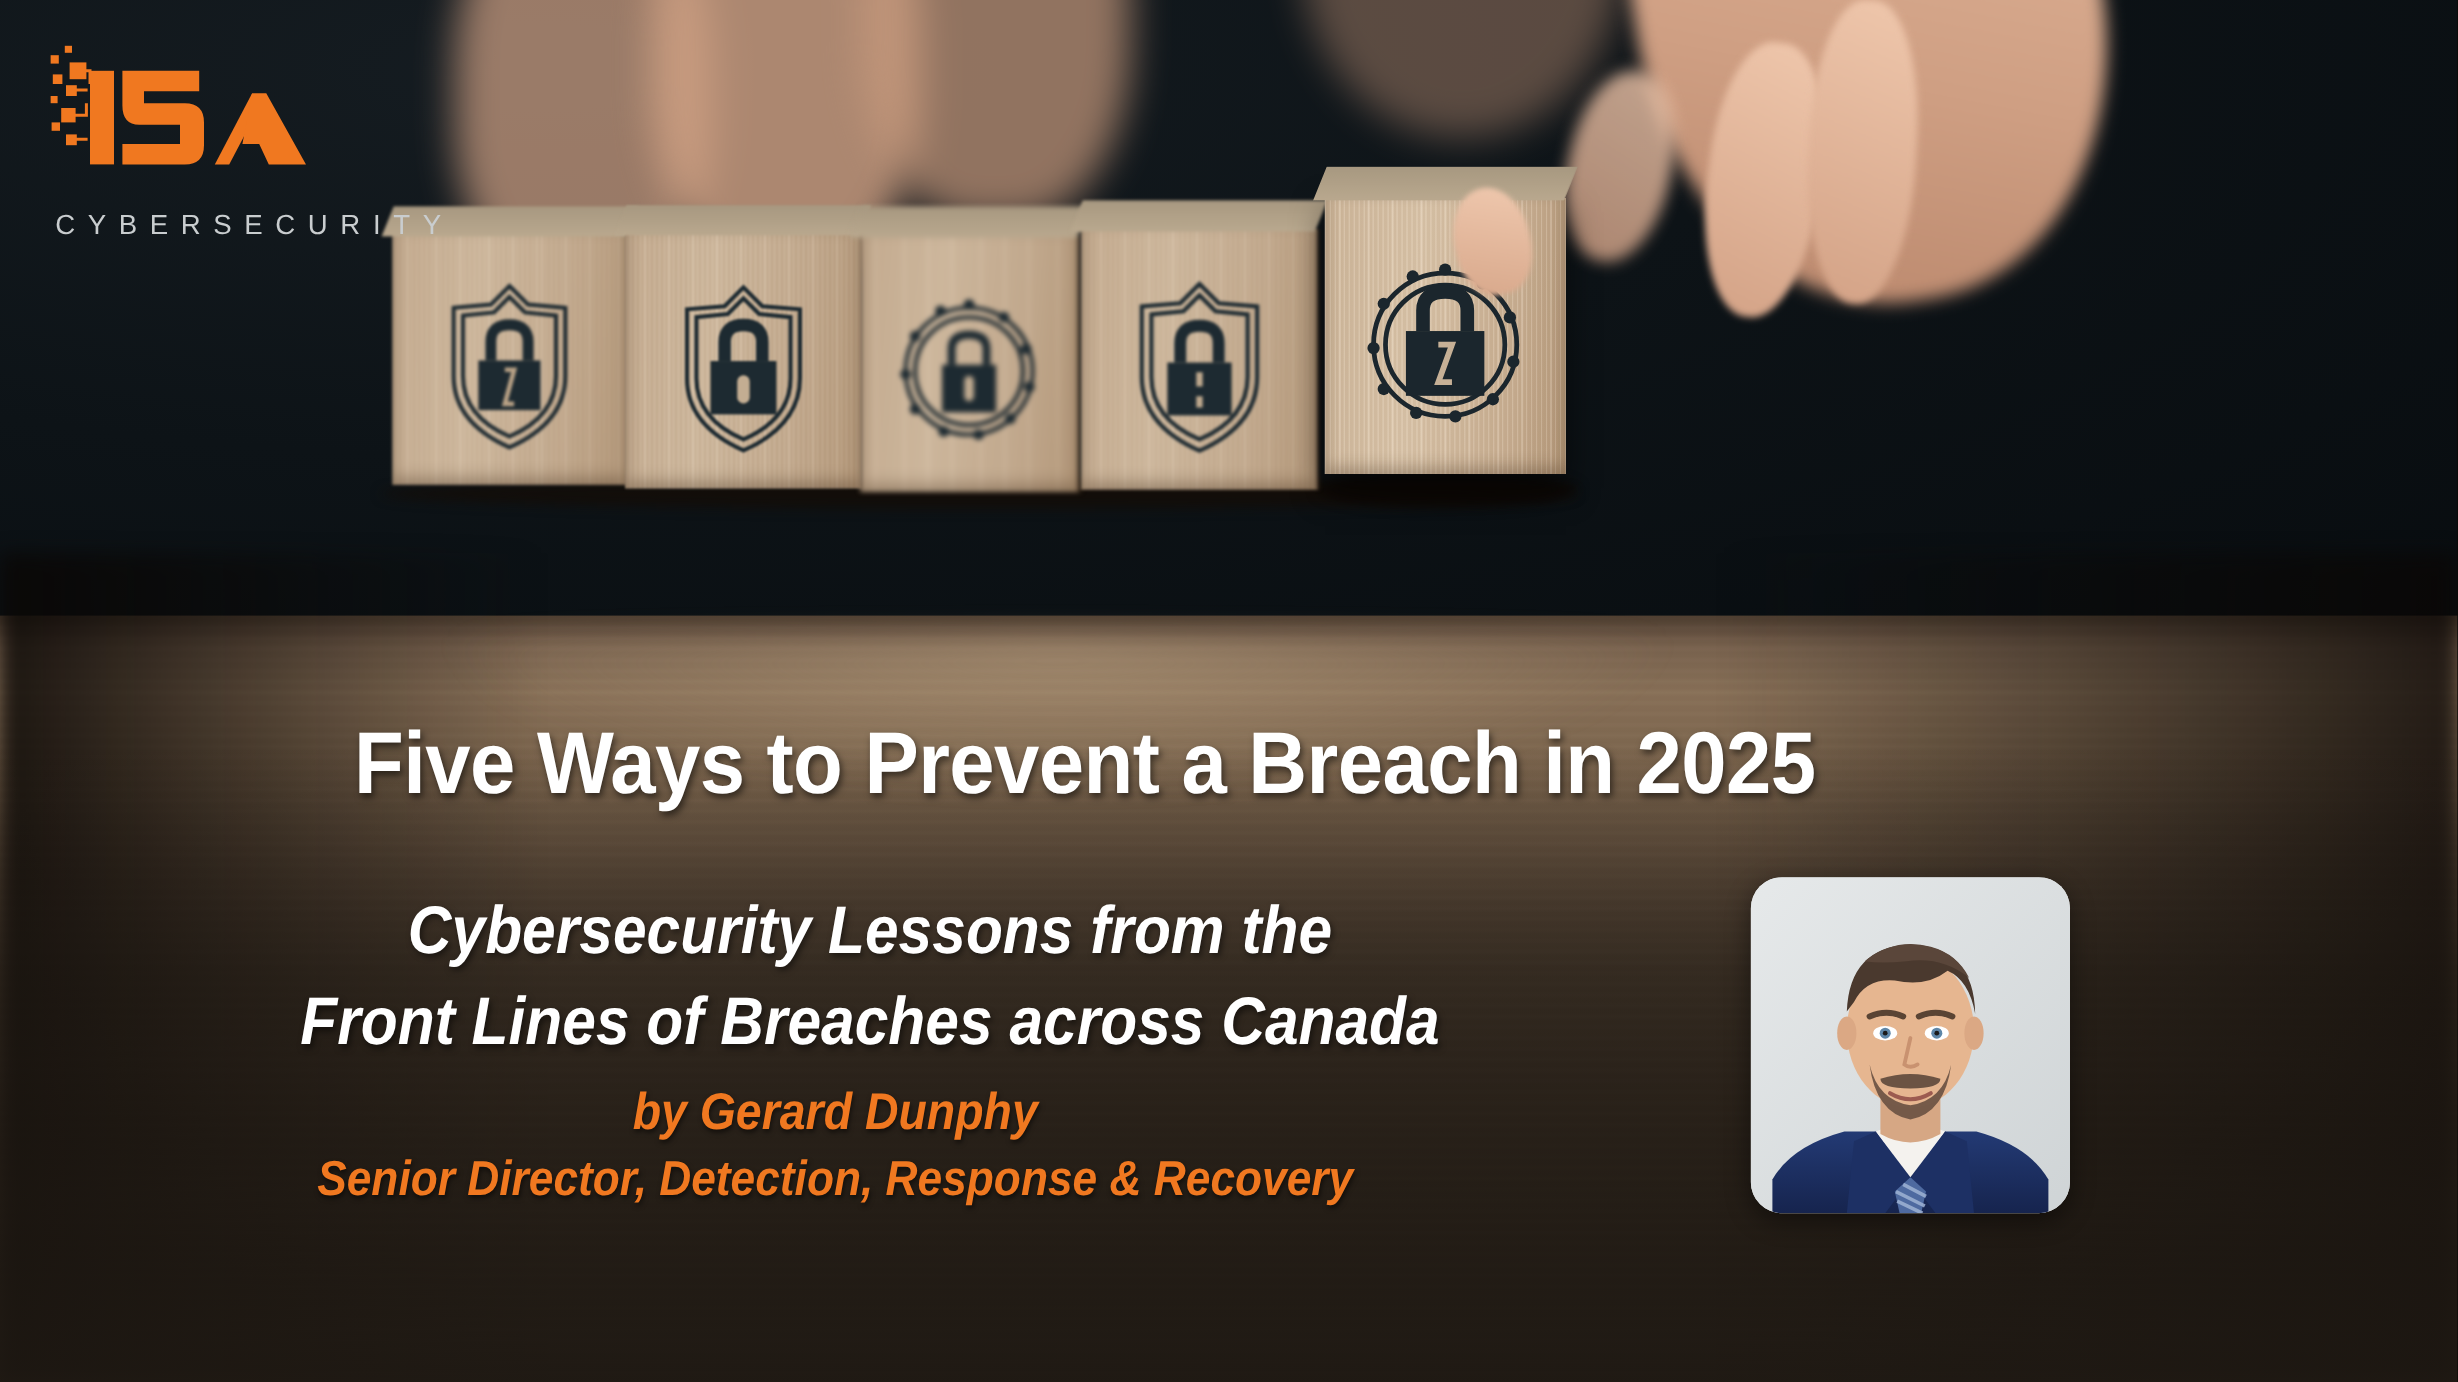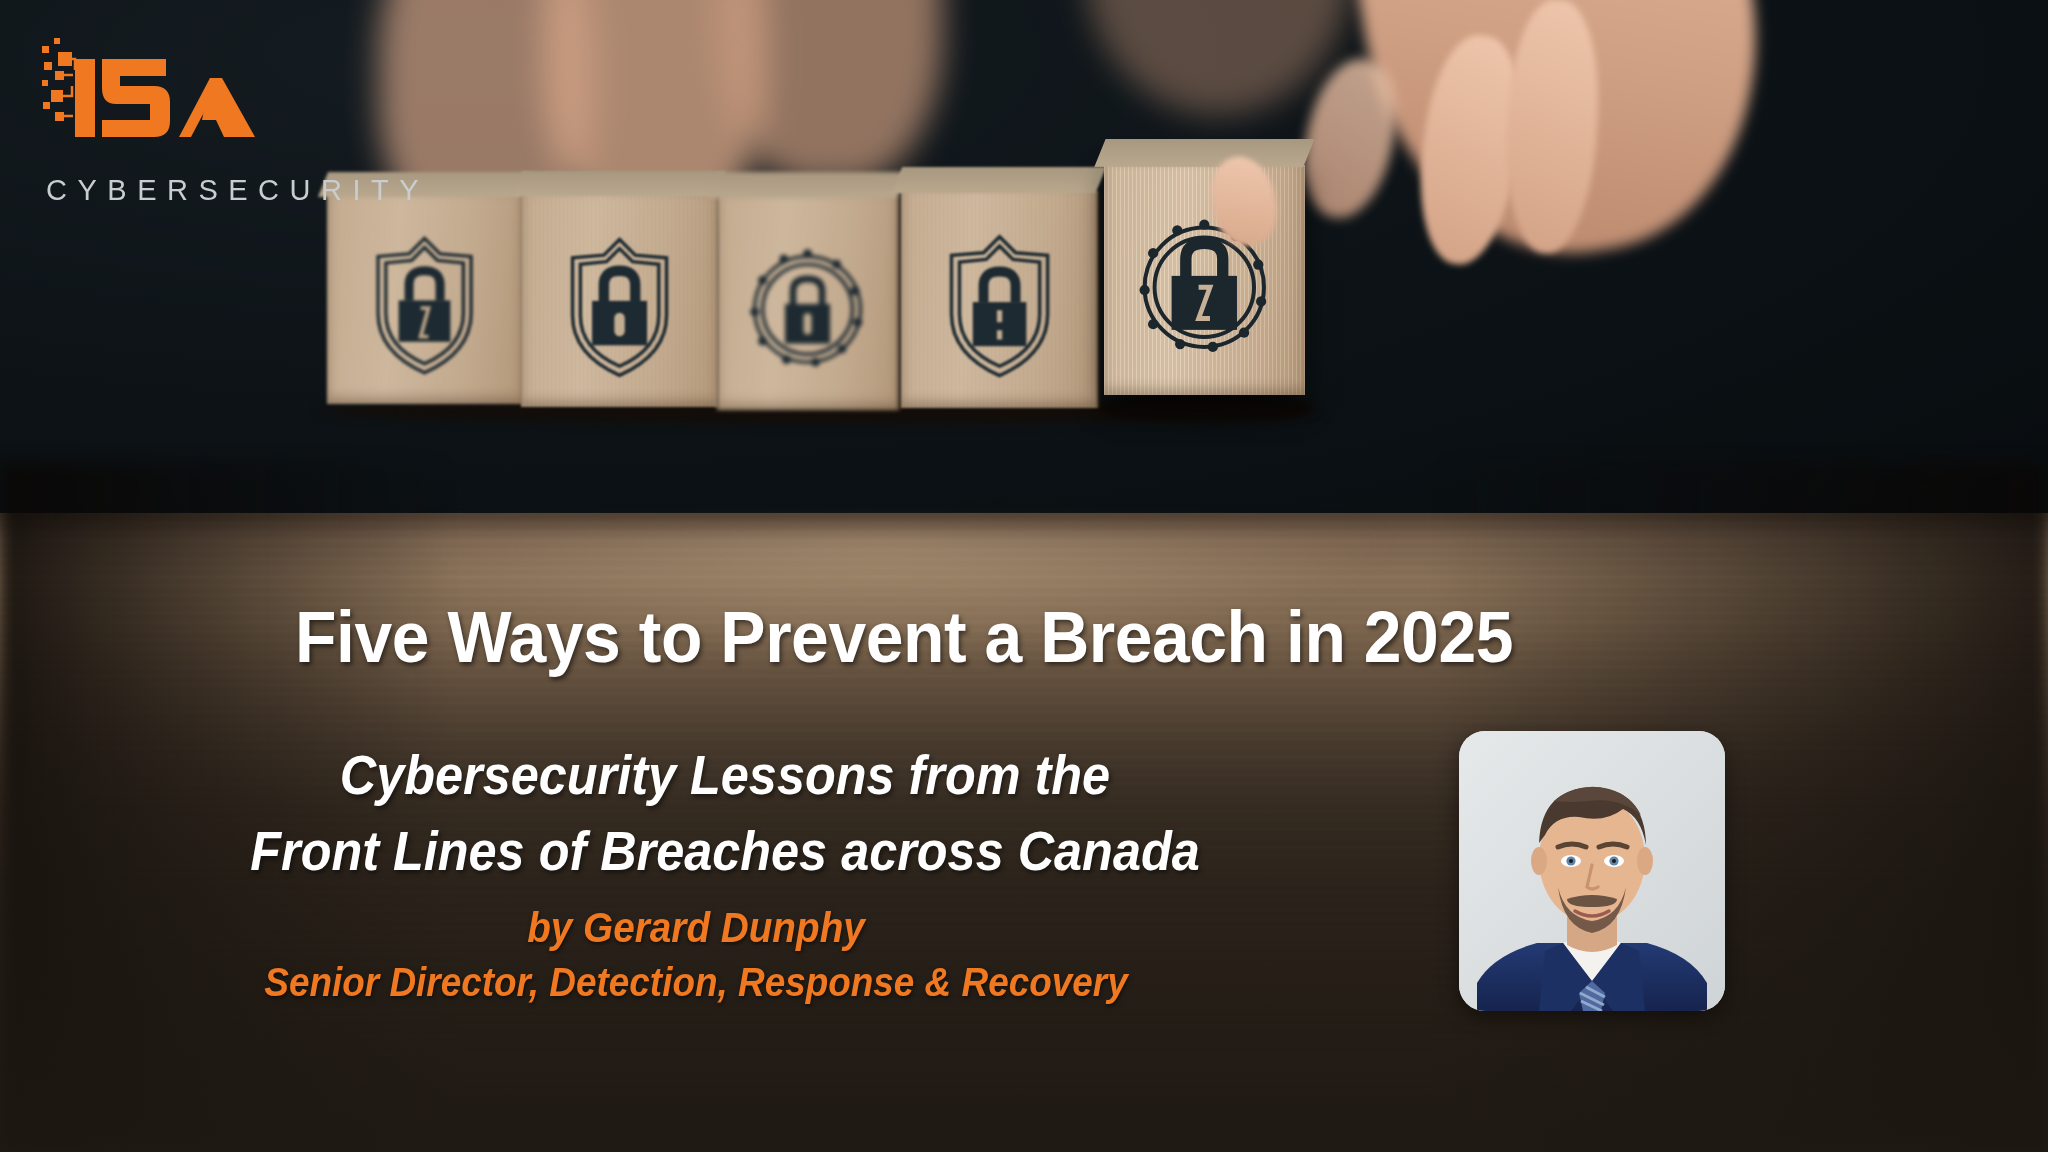--- a/index.html
+++ b/index.html
@@ -127,21 +127,21 @@
     position:absolute;left:15.5%;top:34.6%;width:48.6%;height:2.2%;
     background:rgba(20,12,6,.75);filter:blur(5px);border-radius:50%;
   }
   .block-shadow.b5s{left:53.6%;top:34.1%;width:10.6%;height:2.6%;background:rgba(12,7,3,.85);}
 
   
   .logo{position:absolute;left:42px;top:38px;width:300px;}
   .logo-mark{display:block;width:250px;height:130px;}
   .logo-word{
     margin-top:6px;margin-left:4px;
-    color:#c9cdcf;font-size:29px;letter-spacing:10.5px;
+    color:#c9cdcf;font-size:23px;letter-spacing:10.5px;
     font-family:"Liberation Sans",sans-serif;font-weight:400;
     white-space:nowrap;
   }
 
   
   .title{
     position:absolute;left:0;top:600px;width:1808px;
     text-align:center;
     color:#ffffff;
     font-family:"Liberation Sans Narrow","Liberation Sans",sans-serif;

